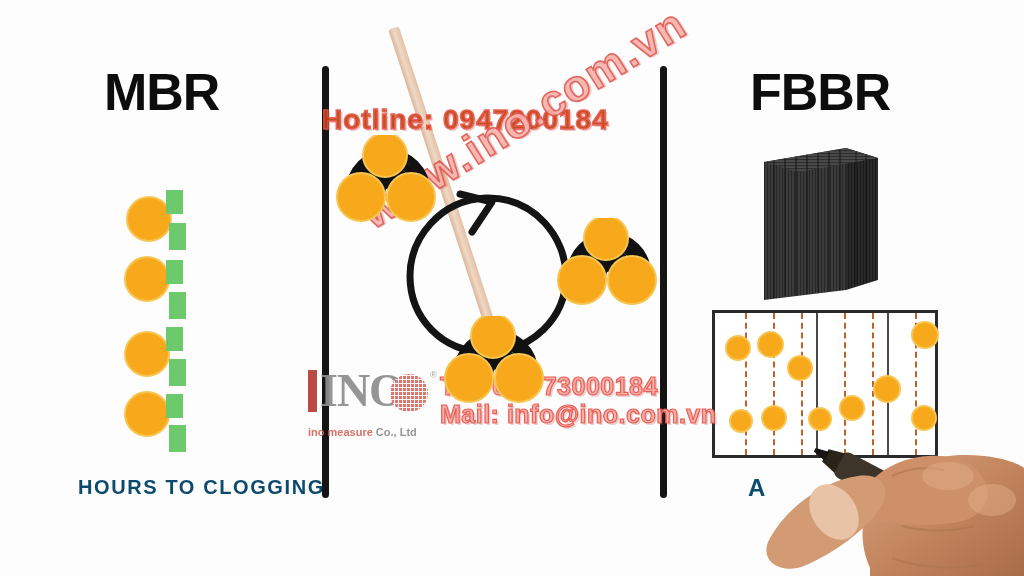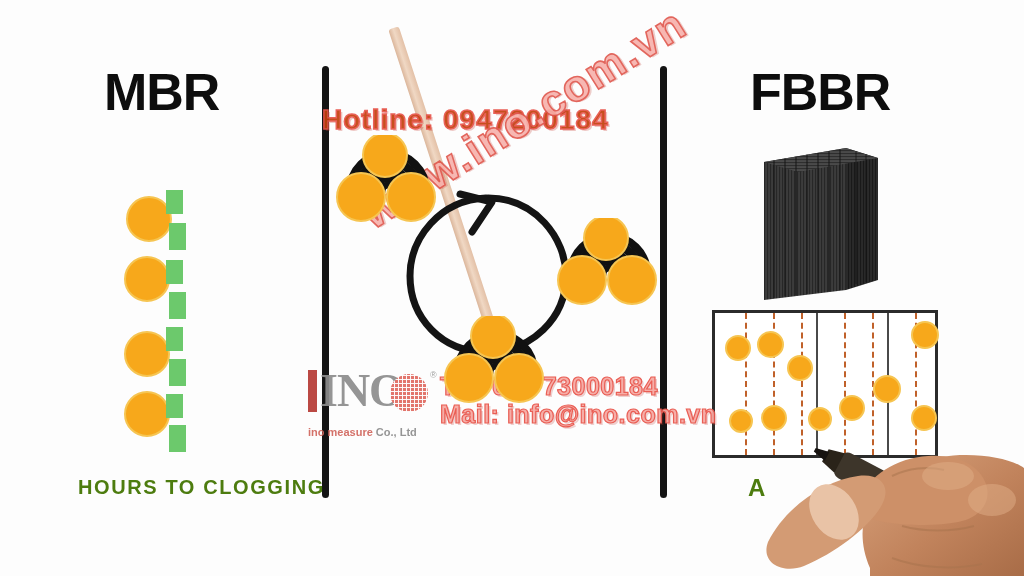--- a/index.html
+++ b/index.html
@@ -40,21 +40,21 @@
   #divider-left  { left: 322px; top: 66px;  height: 432px; }
   #divider-right { left: 660px; top: 66px;  height: 432px; }
 
   
   .caption {
     position: absolute;
     font-family: "Liberation Sans", sans-serif;
     font-weight: bold;
     font-size: 20px;
     letter-spacing: 1.6px;
-    color: #4d7c0f;
+    color: #0c4a6e;
     white-space: nowrap;
   }
   #caption-mbr  { left: 78px;  top: 476px; }
   #caption-mbbr { left: 386px; top: 476px; }
   #caption-fbbr { left: 748px; top: 474px; font-size: 24px; letter-spacing: 0; }
 
   
   .bead {
     position: absolute;
     border-radius: 50%;

